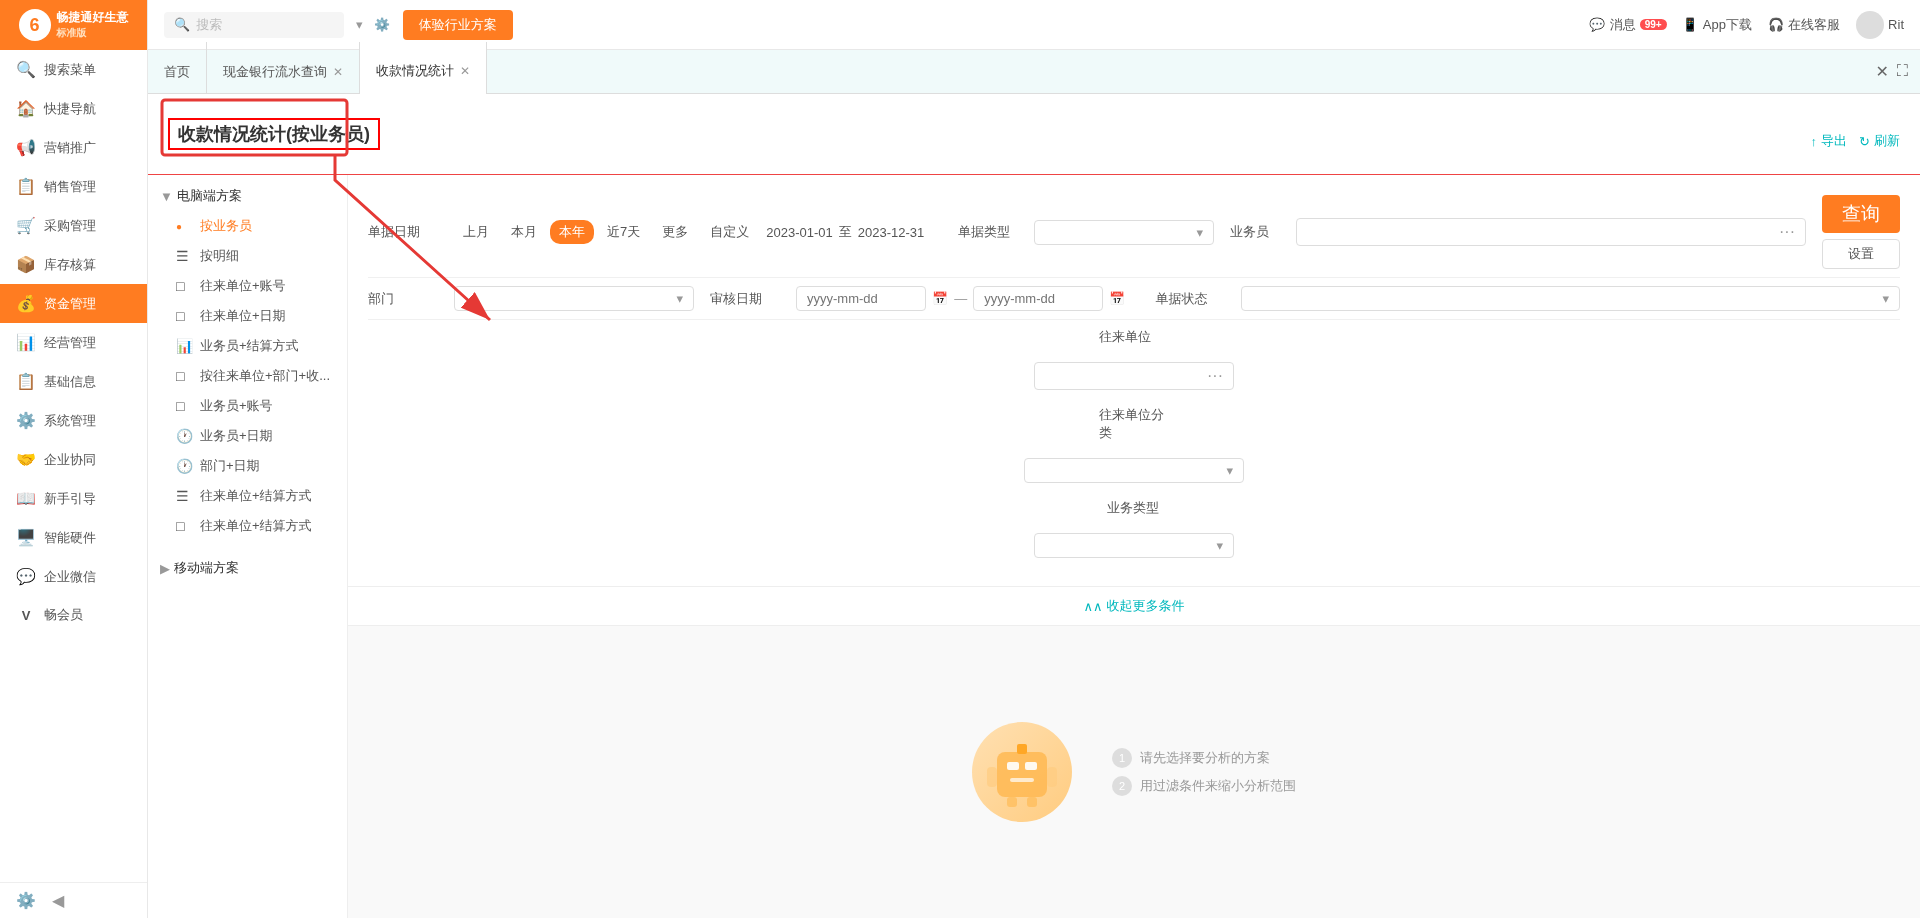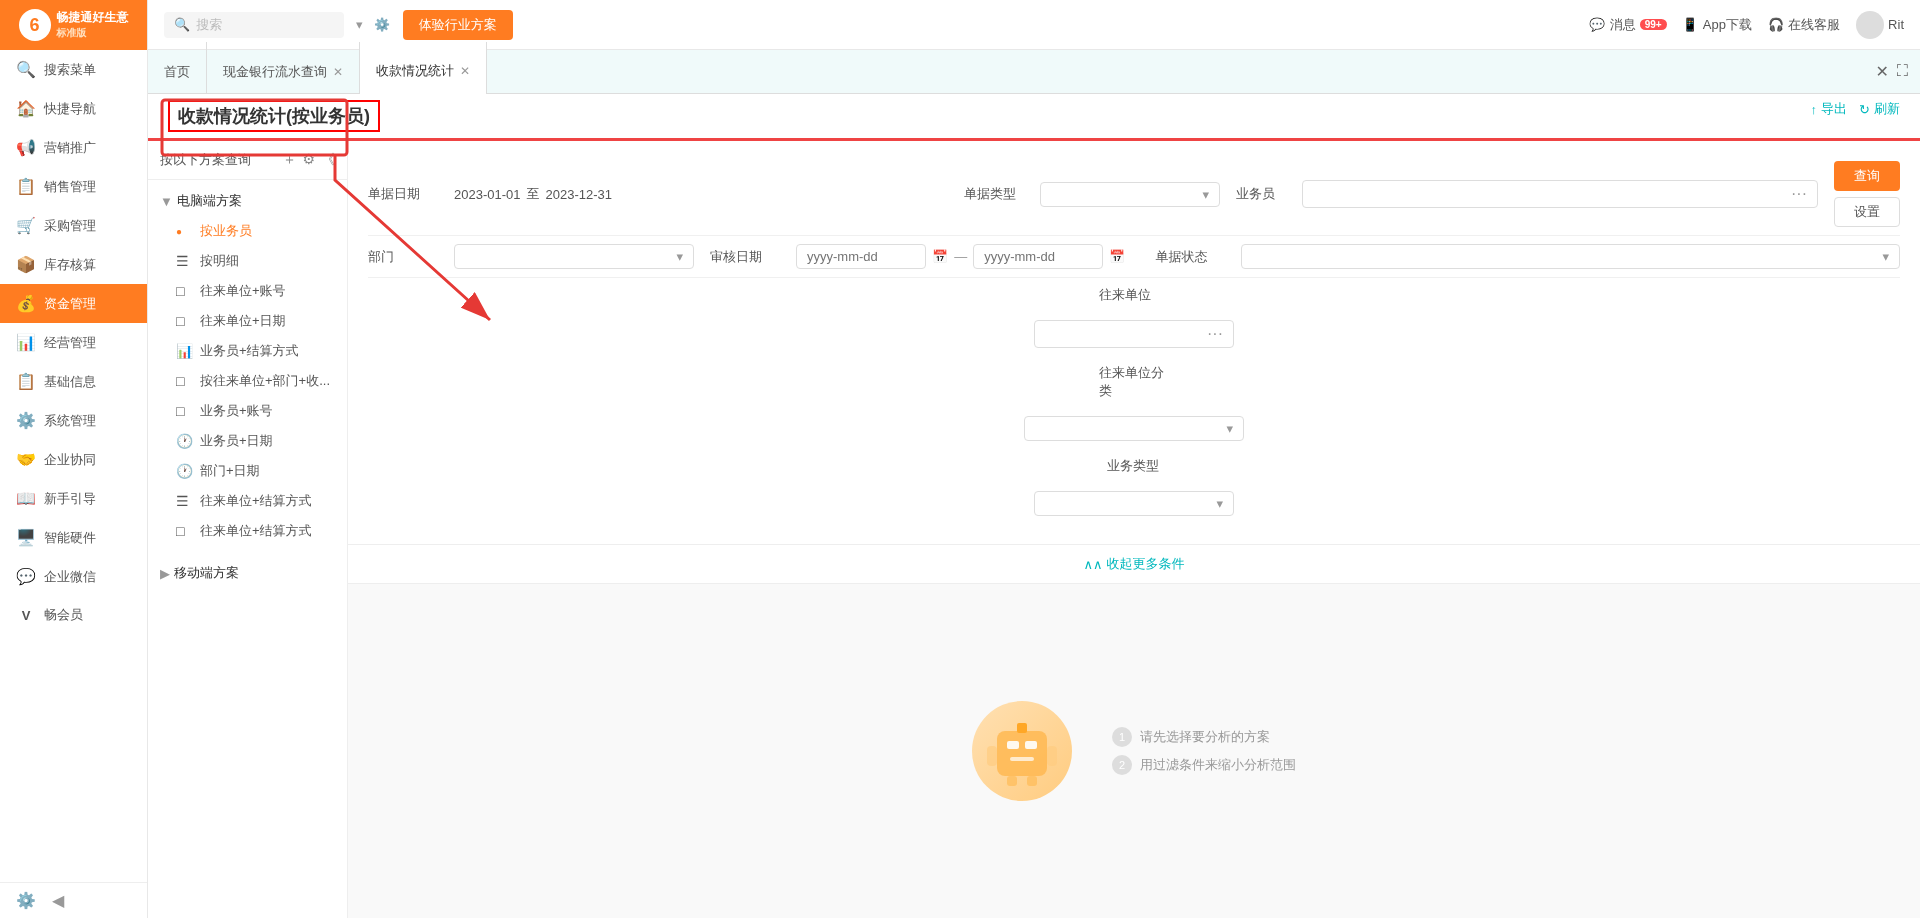--- a/index.html
+++ b/index.html
@@ -128,23 +128,23 @@
     }
     .tab-item.home { background: transparent; color: #555; }
     .tab-item.active { background: #fff; color: #333; border-bottom: 2px solid #00c2c7; }
     .tab-close { color: #999; font-size: 12px; }
     .tabbar-actions { margin-left: auto; padding: 0 12px; display: flex; gap: 8px; }
     .tabbar-action-btn { color: #666; cursor: pointer; font-size: 16px; }
 
     
     .page-header {
       background: #fff;
-      padding: 6px 20px;
-      display: flex; align-items: flex-start; justify-content: space-between;
-      border-bottom: 3px solid #ef4444;
+      padding: 24px 20px;
+      display: flex; align-items: flex-end; justify-content: space-between;
+      border-bottom: 1px solid #ef4444;
     }
     .page-title {
       font-size: 18px;
       font-weight: bold;
       color: #333;
       border: 2px solid #ff0000;
       padding: 2px 8px;
     }
     .page-actions { display: flex; gap: 12px; }
     .page-action-btn {
@@ -239,21 +239,21 @@
     }
     .filter-dash { color: #999; }
     .filter-calendar { color: #999; cursor: pointer; }
     .filter-ellipsis { color: #999; font-size: 16px; cursor: pointer; margin-left: 2px; }
     .query-btn {
       background: #ff7c21;
       color: #fff;
       border: none;
       border-radius: 4px;
       padding: 6px 20px;
-      font-size: 13px;
+      font-size: 19px;
       cursor: pointer;
     }
     .settings-btn {
       background: #fff;
       color: #555;
       border: 1px solid #ddd;
       border-radius: 4px;
       padding: 5px 16px;
       font-size: 13px;
       cursor: pointer;
@@ -458,28 +458,20 @@
         <div class="page-action-btn">
           <span>↻</span>
           <span>刷新</span>
         </div>
       </div>
     </div>
 
     <div class="content">
 
       <div class="scheme-panel">
-        <div class="scheme-header">
-          <span>按以下方案查询</span>
-          <div class="scheme-header-icons">
-            <span class="scheme-icon-btn">＋</span>
-            <span class="scheme-icon-btn">⚙</span>
-            <span class="scheme-icon-btn">《</span>
-          </div>
-        </div>
 
         <div class="scheme-section">
           <div class="scheme-section-title">
             <span style="color:#999;">▼</span>
             <span>电脑端方案</span>
           </div>
           <div class="scheme-item active">
             <span class="item-icon" style="color:#ff7c21;font-size:10px;">●</span>
             <span>按业务员</span>
           </div>
@@ -534,20 +526,28 @@
       </div>
 
       <div class="filter-and-results">
 
         <div class="filter-section">
           <div style="padding: 12px 20px; display: flex; flex-direction: column; gap: 0;">
 
             <div class="filter-row">
               <div class="filter-label">单据日期</div>
               <div class="filter-control">
+                <div class="date-shortcuts">
+                  <span class="date-shortcut">上月</span>
+                  <span class="date-shortcut">本月</span>
+                  <span class="date-shortcut active">本年</span>
+                  <span class="date-shortcut">近7天</span>
+                  <span class="date-shortcut">更多</span>
+                  <span class="date-shortcut">自定义</span>
+                </div>
                 <div class="date-range">
                   <span>2023-01-01</span>
                   <span> 至 </span>
                   <span>2023-12-31</span>
                 </div>
               </div>
               <div class="filter-label" style="width:60px;">单据类型</div>
               <div class="filter-select" style="min-width:180px;">
                 <span></span>
                 <span class="chevron">▾</span>

